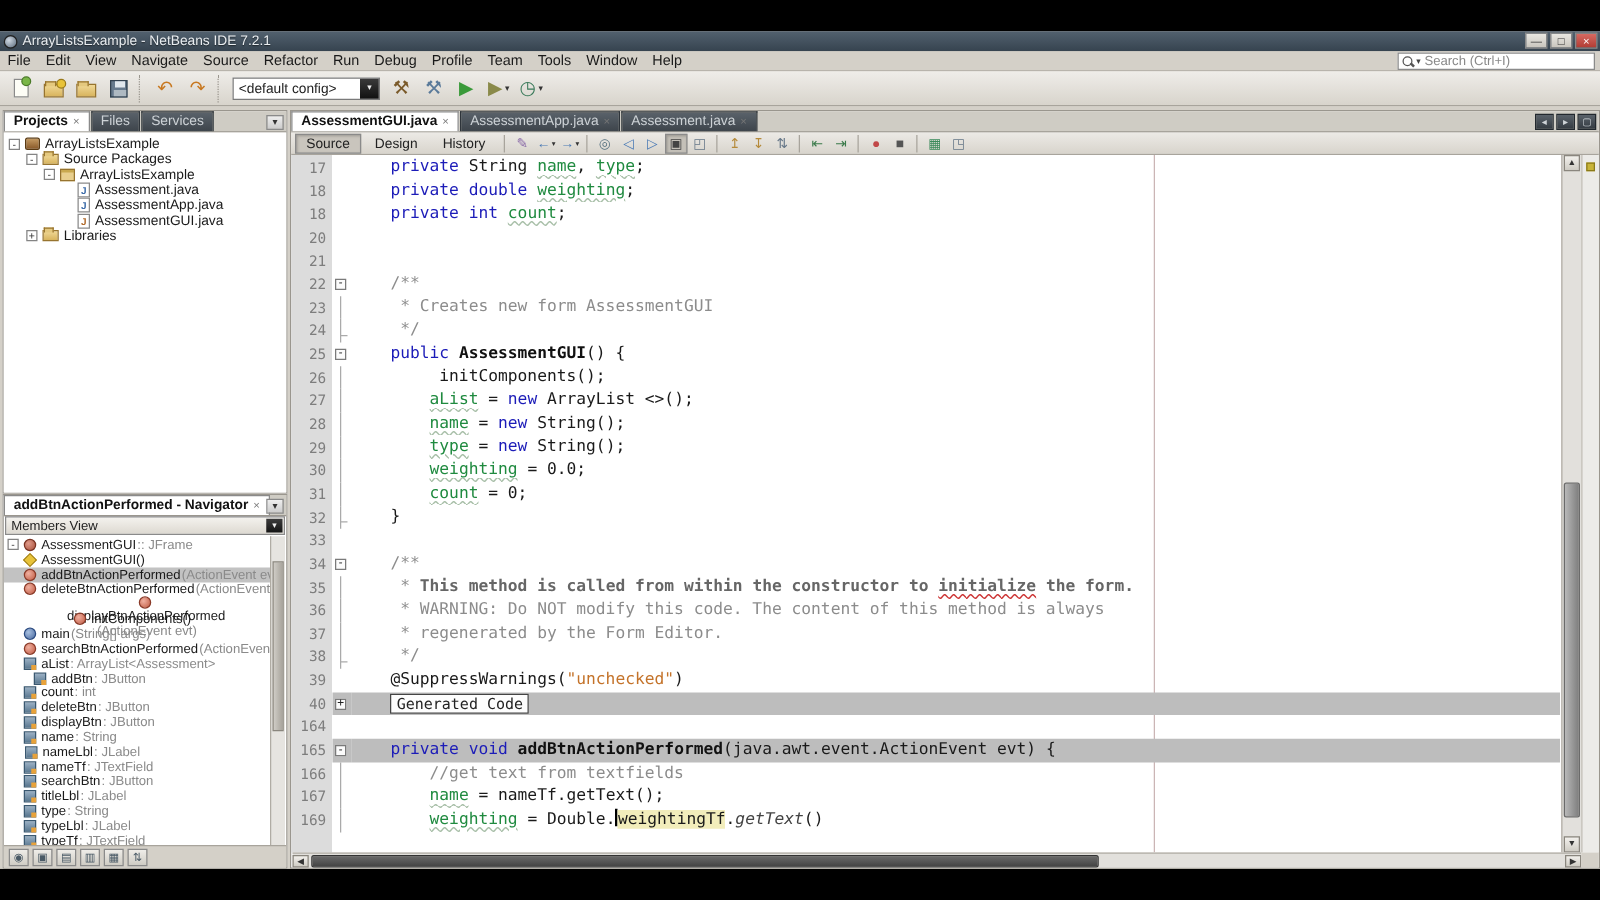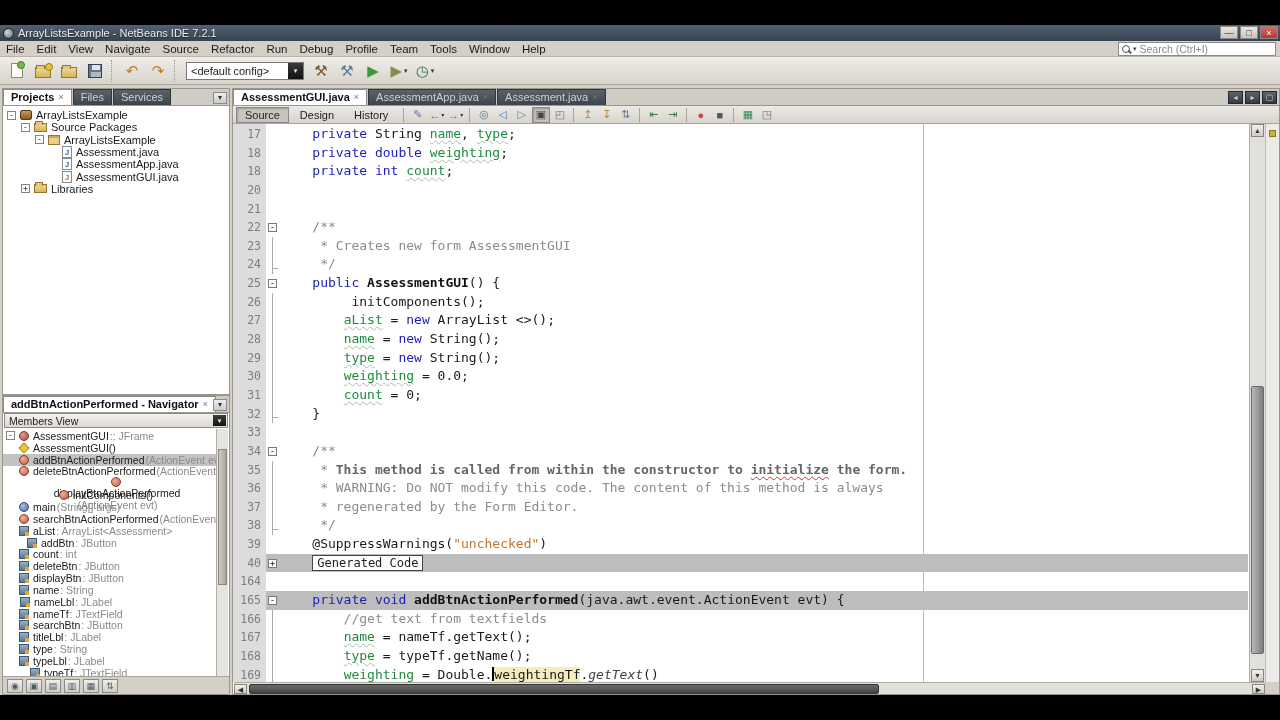--- a/index.html
+++ b/index.html
@@ -393,21 +393,21 @@
             <div class="nrow" style="padding-left: 16px;">
               <span class="mi mi-field"></span>
               <span class="nname">type</span>
               <span class="ndetail"> : String</span>
             </div>
             <div class="nrow" style="padding-left: 16px;">
               <span class="mi mi-field"></span>
               <span class="nname">typeLbl</span>
               <span class="ndetail"> : JLabel</span>
             </div>
-            <div class="nrow" style="padding-left: 16px; margin-left: 11px;">
+            <div class="nrow" style="padding-left: 16px;">
               <span class="mi mi-field"></span>
               <span class="nname">typeTf</span>
               <span class="ndetail"> : JTextField</span>
             </div>
           </div>
       <div id="nav-scroll">
             <div class="thumb"></div>
           </div>
       <div id="nav-filters">
             <span class="nfbtn">◉</span>
@@ -680,27 +680,20 @@
                 <span class="fline"></span>
               </span>
               <span class="ctext"><span class="s-cmt">        //get text from textfields</span></span>
             </div>
             <div class="crow">
               <span class="ln">167</span>
               <span class="fold">
                 <span class="fline"></span>
               </span>
               <span class="ctext"><span class="s-p">        </span><span class="s-fld">name</span><span class="s-p"> = nameTf.getText();</span></span>
-            </div>
-            <div class="crow">
-              <span class="ln">168</span>
-              <span class="fold">
-                <span class="fline"></span>
-              </span>
-              <span class="ctext"><span class="s-p">        </span><span class="s-fld">type</span><span class="s-p"> = typeTf.getName();</span></span>
             </div>
             <div class="crow">
               <span class="ln">169</span>
               <span class="fold">
                 <span class="fline"></span>
               </span>
               <span class="ctext"><span class="s-p">        </span><span class="s-fld">weighting</span><span class="s-p"> = Double.</span><span class="s-cur"></span><span class="s-hl">weightingTf</span><span class="s-p">.</span><span class="s-it">getText</span><span class="s-p">()</span></span>
             </div>
           </div>
       <div id="vscroll">

